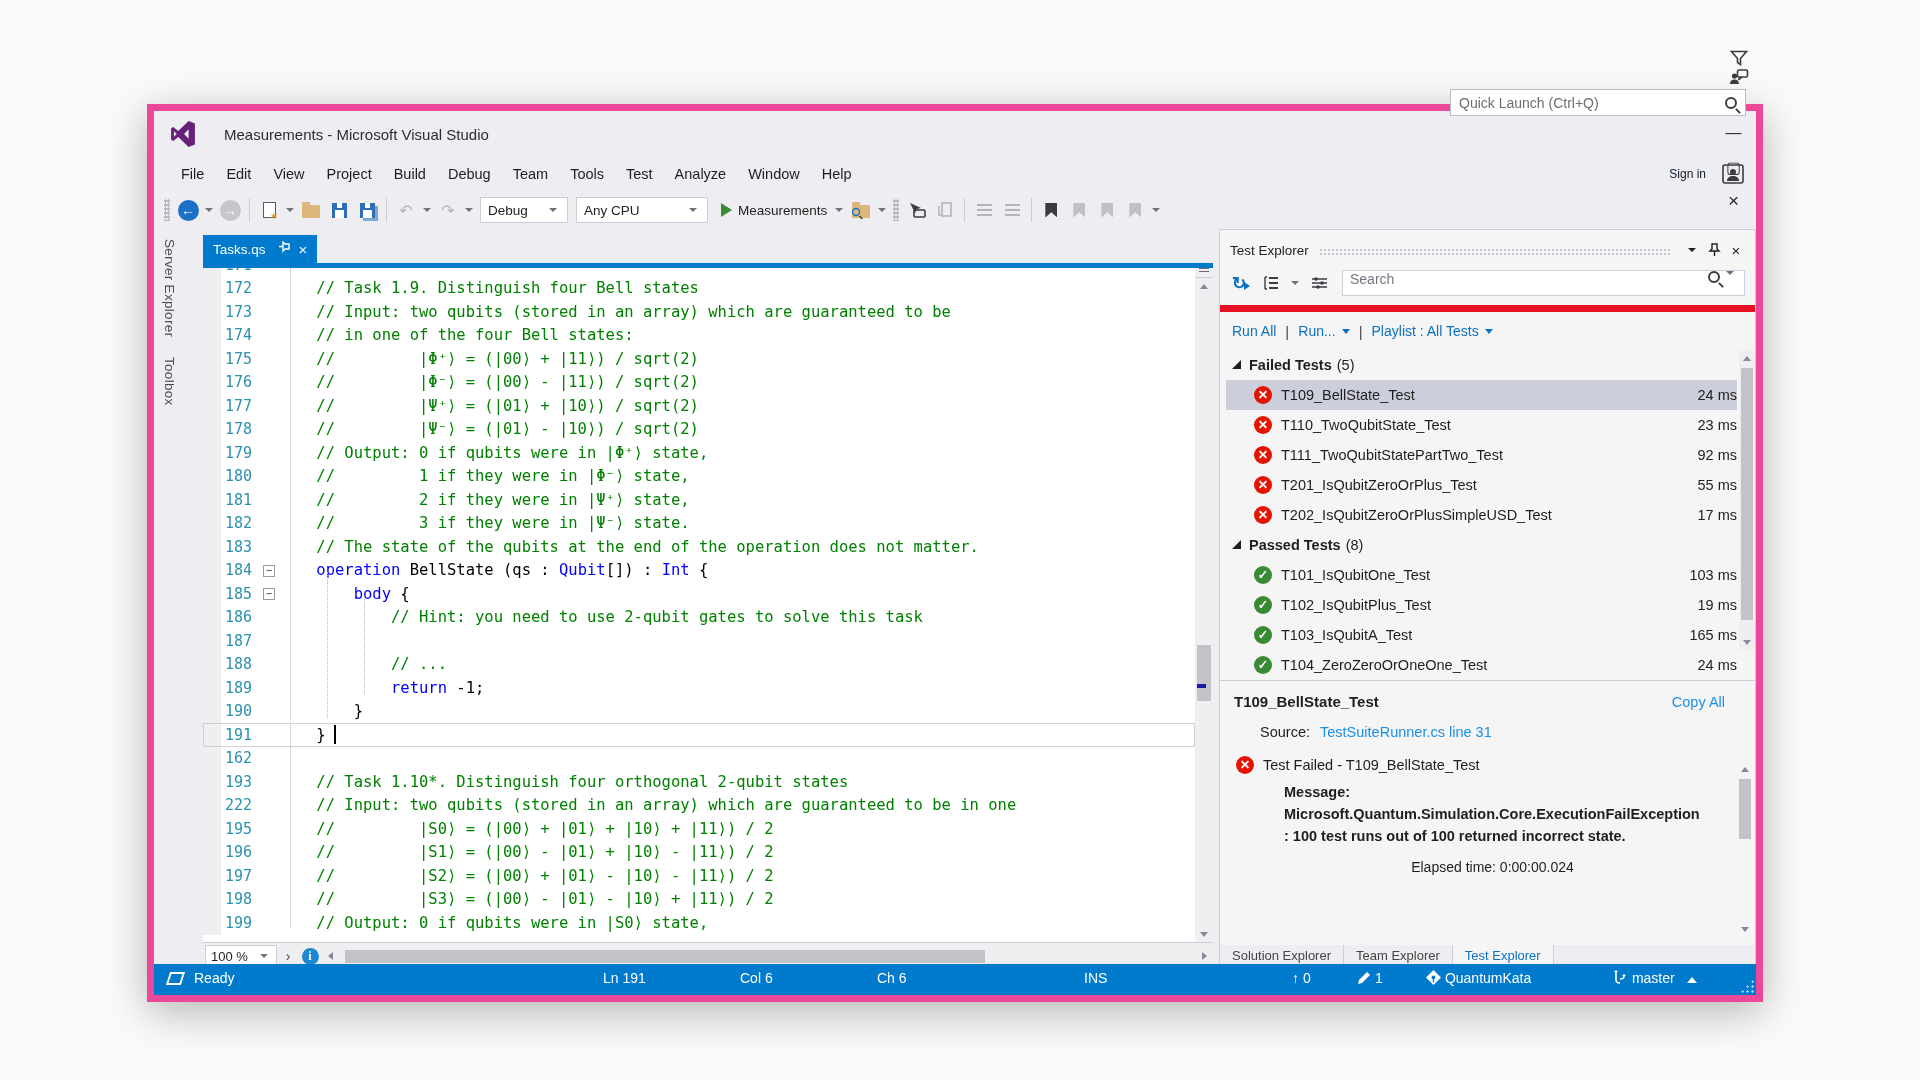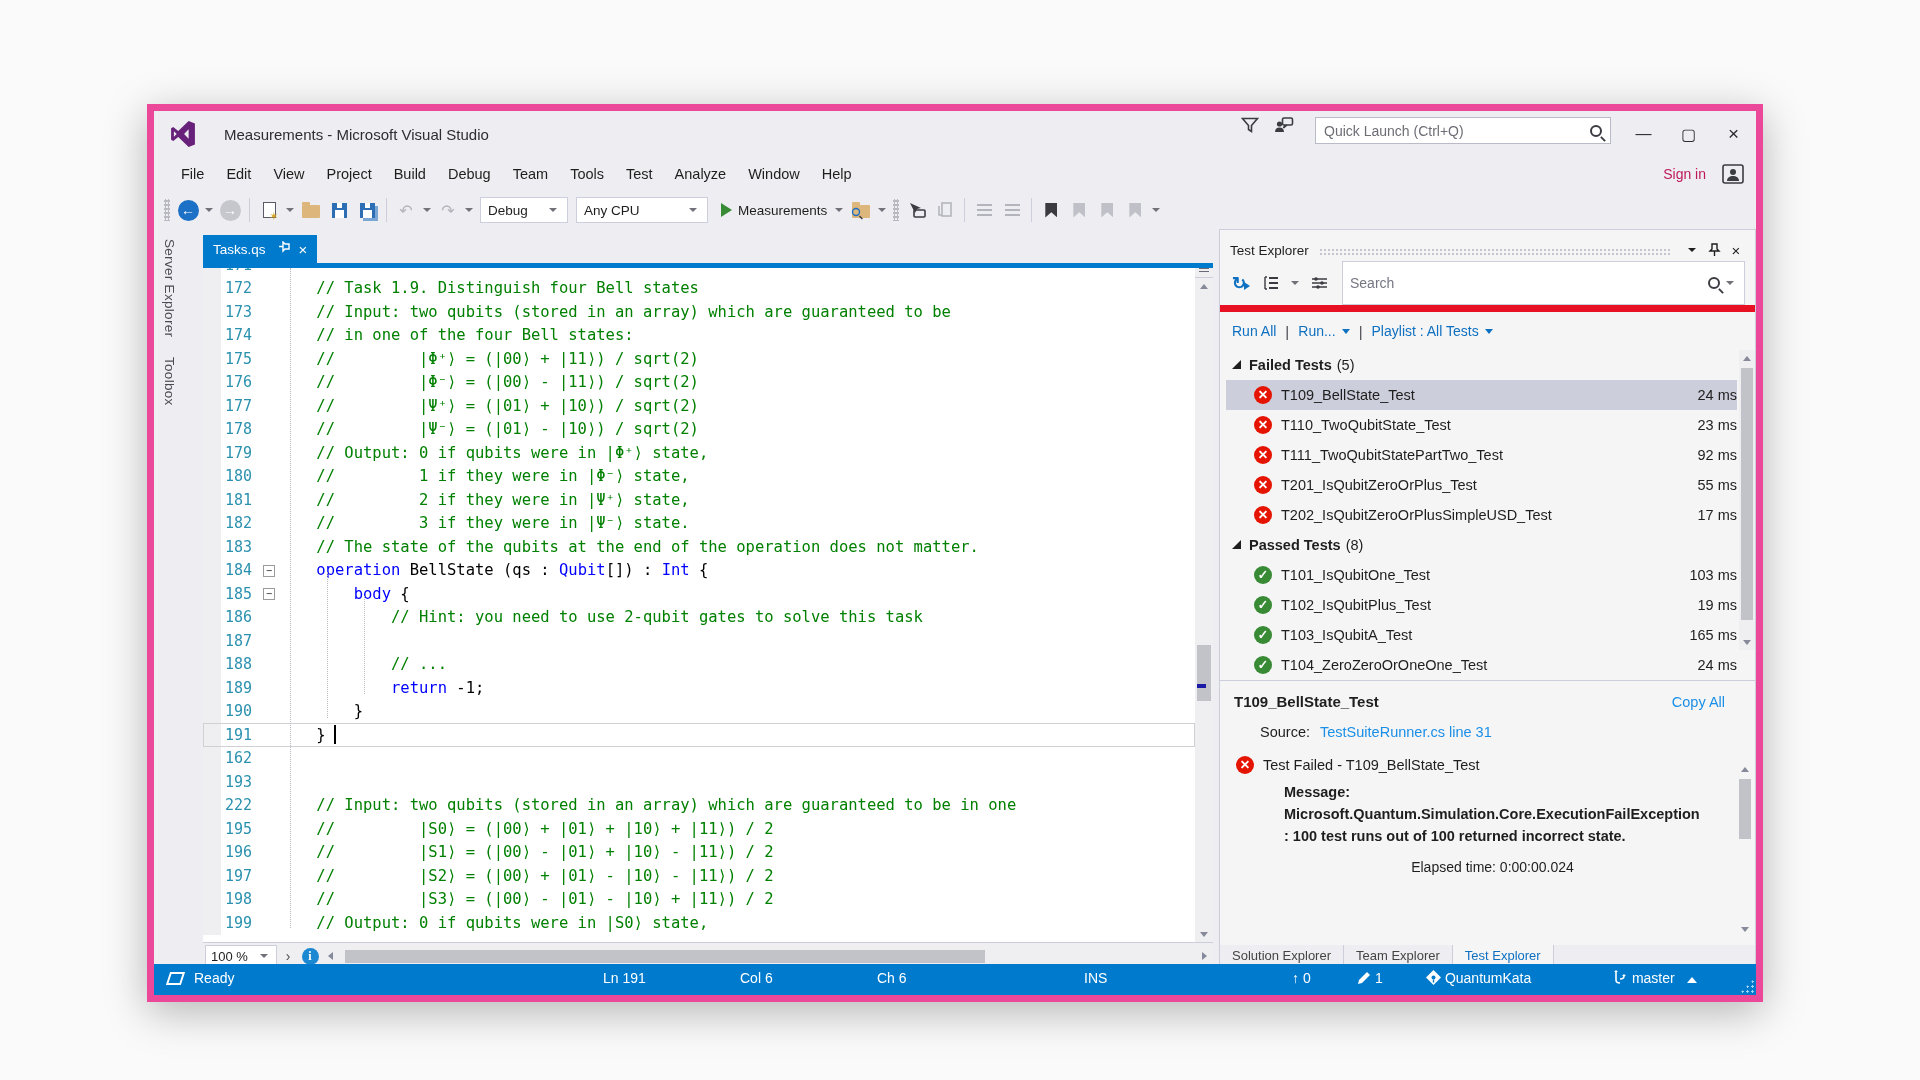--- a/index.html
+++ b/index.html
@@ -5,34 +5,34 @@
   * { margin:0; padding:0; box-sizing:border-box; }
   html,body { width:1920px; height:1080px; background:#fafafa; font-family:"Liberation Sans", sans-serif; overflow:hidden; }
 
   .vs-window { position:absolute; left:147px; top:104px; width:1616px; height:898px;
     background:#eeeef2; border:7px solid #ec4899; box-shadow:0 10px 40px rgba(0,0,0,.28); }
 
   
   .titlebar { position:absolute; top:0; left:0; right:0; height:46px; display:flex; align-items:center; padding-left:16px; }
   .vs-logo { width:26px; height:26px; }
   .title-text { margin-left:28px; font-size:15px; color:#2d2d31; }
-  .title-right { margin-left:auto; display:flex; align-items:flex-start; }
+  .title-right { margin-left:auto; display:flex; align-items:flex-end;flex-direction:column; }
   .tb-glyph { width:34px; text-align:center; color:#5b5b66; font-size:15px; }
   .quick-launch { width:296px; height:27px; background:#fff; border:1px solid #b9bcc7; display:flex; align-items:center; padding:0 8px; margin:0 10px 0 14px; }
   .quick-launch .ph { color:#6d6d75; font-size:14px; flex:1; }
   .mag { width:12px; height:12px; border:2px solid #3b3b42; border-radius:50%; position:relative; display:inline-block; }
   .mag:after { content:""; position:absolute; width:2px; height:6px; background:#3b3b42; transform:rotate(-45deg); left:10px; top:9px; }
   .win-btn { width:45px; height:34px; display:flex; align-items:center; justify-content:center; font-size:16px; color:#2d2d31; }
   .win-btn.close { font-size:19px; }
 
   
   .menubar { position:absolute; top:46px; left:0; right:0; height:34px; display:flex; align-items:center; padding-left:16px; font-size:14.5px; color:#1e1e1e; }
   .menu-item { padding:6px 11px; }
   .menu-right { margin-left:auto; display:flex; align-items:center; padding-right:12px; }
-  .signin { font-size:14px; color:#be185d; margin-right:16px; }
+  .signin { font-size:12px; color:#0f172a; margin-right:16px; }
   .user-icon { width:22px; height:20px; }
 
   
   .toolbar { position:absolute; top:80px; left:0; right:0; height:38px; display:flex; align-items:center; padding-left:6px; color:#444; }
   .grip { width:6px; height:22px; margin:0 4px; background-image:radial-gradient(#b9b9c2 1.2px, transparent 1.3px); background-size:3px 4px; }
   .tsep { width:1px; height:24px; background:#cccedb; margin:0 5px; }
   .tbtn { height:28px; min-width:26px; display:flex; align-items:center; justify-content:center; margin:0 1px; font-size:16px; }
   .circle-btn { width:21px; height:21px; border-radius:50%; color:#fff; font-size:14px; line-height:21px; text-align:center; }
   .blue { background:#1c70c5; } .gray { background:#c6c6cd; }
   .dd { width:0; height:0; border-left:4px solid transparent; border-right:4px solid transparent; border-top:4px solid #717179; margin:0 3px; }
@@ -104,21 +104,21 @@
 
   
   .panel-titlebar { height:28px; display:flex; align-items:center; padding:0 8px 0 10px; }
   .panel-title { font-size:13.5px; color:#1e1e1e; white-space:nowrap; }
   .drag-texture { flex:1; height:9px; margin:4px 10px 0; background-image:radial-gradient(#c4c4cf 1px, transparent 1.1px); background-size:4px 4px; }
   .pt-icon { width:22px; display:flex; justify-content:center; align-items:center; color:#1e1e1e; font-size:15px; }
   .panel-toolbar { height:38px; display:flex; align-items:center; padding:0 10px 0 8px; gap:4px; }
   .pt-btn { height:26px; min-width:26px; display:flex; align-items:center; justify-content:center; color:#0e70c0; }
   .runlast { font-size:17px; font-weight:bold; color:#0e70c0; }
   .bars { width:15px; height:12px; background:linear-gradient(#5b5b66 2px, transparent 2px); background-size:100% 5px; }
-  .search-box { flex:1; height:44px; background:#fff; border:1px solid #cccedb; display:flex; align-items:center; padding:0 7px; margin-left:6px; }
+  .search-box { flex:1; height:26px; background:#fff; border:1px solid #cccedb; display:flex; padding:0 7px; margin-left:6px; }
   .search-box .ph { flex:1; color:#767683; font-size:14px; }
   .red-bar { height:7px; background:#e81123; margin:3px 0 2px; }
   .links-row { height:34px; display:flex; align-items:center; padding-left:12px; font-size:14px; }
   .link { color:#0e70c0; }
   .lsep { color:#4b4b52; margin:0 9px; font-size:15px; }
   .ldd { width:0;height:0;border-left:4.5px solid transparent;border-right:4.5px solid transparent;border-top:5px solid #0e70c0; margin-left:6px; }
 
   .tree { height:332px; position:relative; padding:2px 18px 0 6px; overflow:hidden; }
   .tree-row { height:30px; display:flex; align-items:center; font-size:14.5px; color:#1e1e1e; padding-left:4px; }
   .tree-row.selected { background:#cccedb; }
@@ -453,20 +453,21 @@
             <div class="code-line">
               <span class="glyph-margin"></span>
               <span class="ln">162</span>
               <span class="fold-cell"></span>
               <span class="code-text"></span>
             </div>
             <div class="code-line">
               <span class="glyph-margin"></span>
               <span class="ln">193</span>
               <span class="fold-cell"></span>
+              <span class="code-text"><span class="tok-c">    // Task 1.10*. Distinguish four orthogonal 2-qubit states</span></span>
             </div>
             <div class="code-line">
               <span class="glyph-margin"></span>
               <span class="ln">222</span>
               <span class="fold-cell"></span>
               <span class="code-text"><span class="tok-c">    // Input: two qubits (stored in an array) which are guaranteed to be in one</span></span>
             </div>
             <div class="code-line">
               <span class="glyph-margin"></span>
               <span class="ln">195</span>

